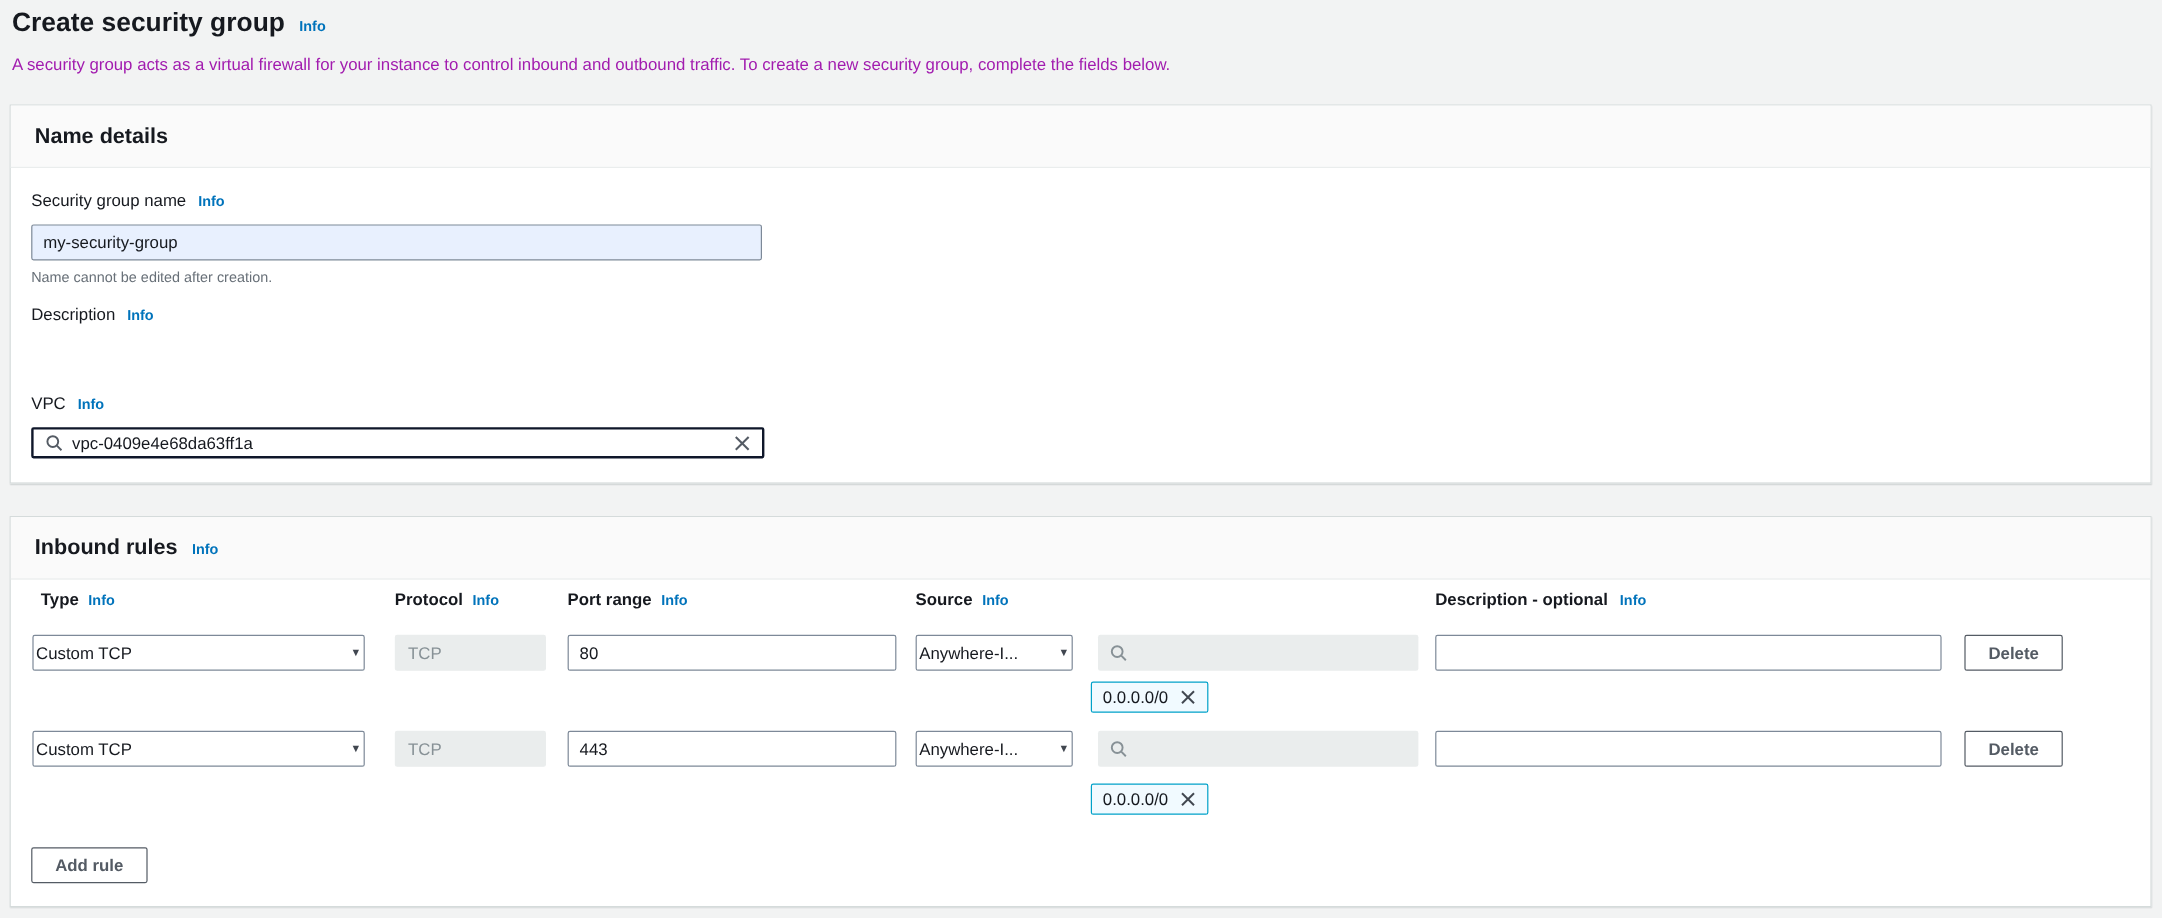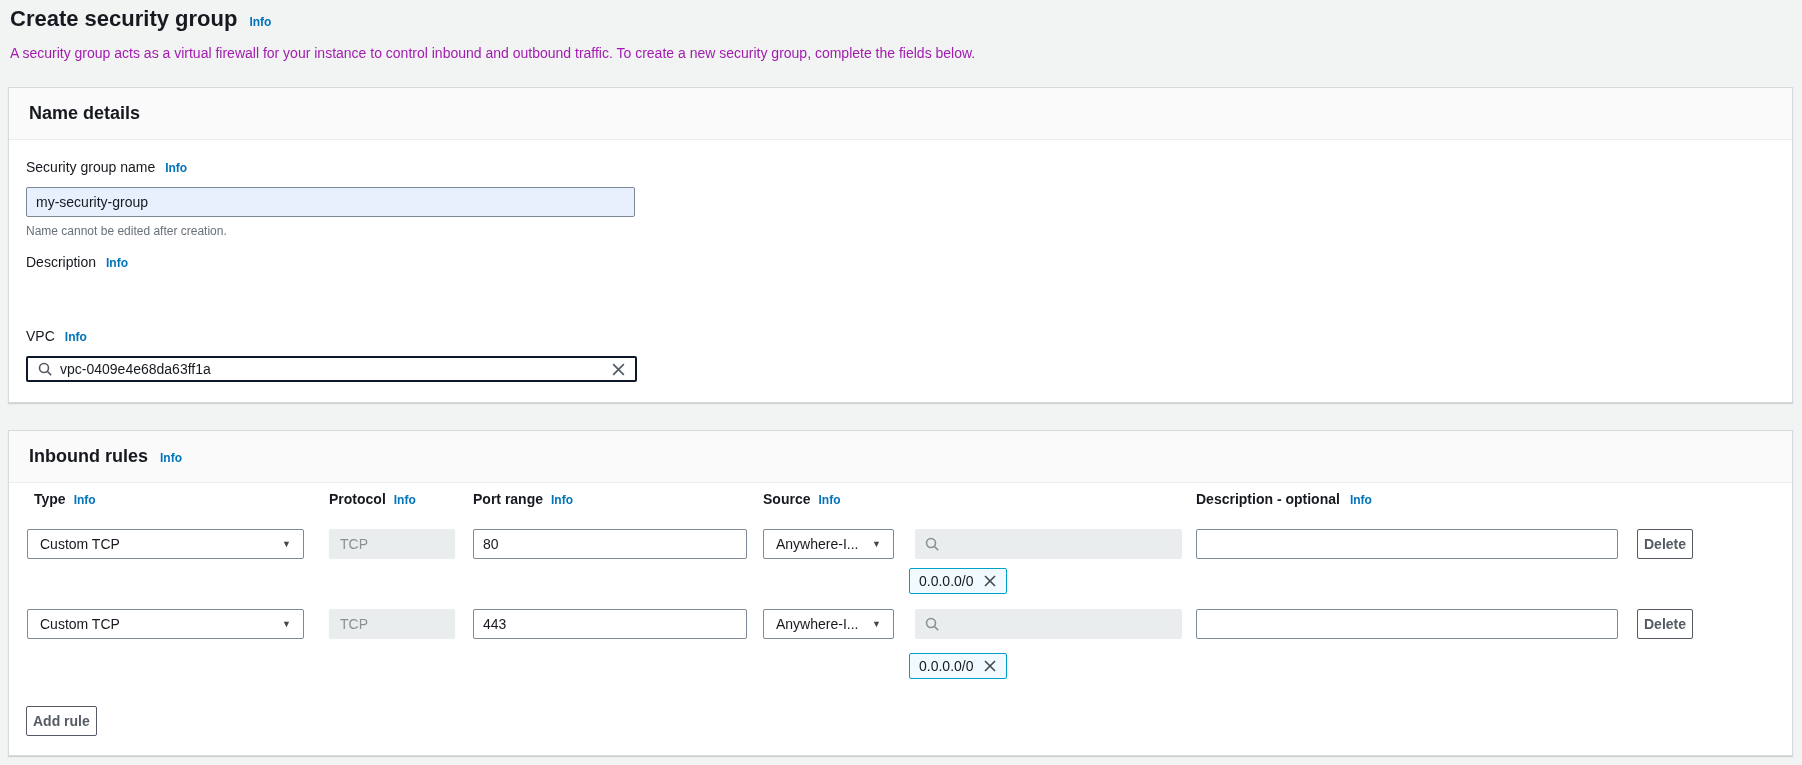--- a/index.html
+++ b/index.html
@@ -32,37 +32,37 @@
                       background:transparent; padding:0; color:#16191f; min-width:0; }
   .icon-btn { background:none; border:none; padding:0; cursor:pointer; display:flex; align-items:center; color:#545b64; }
   .mag-dark { color:#545b64; display:flex; }
   .mag-gray { color:#879196; display:flex; }
 
   .col-label { position:absolute; top:60px; font-size:14px; font-weight:700;
                display:flex; gap:8px; align-items:baseline;justify-content:flex-end; }
 
   .select { position:absolute; height:30px; border:1px solid #7d8998; border-radius:2px; background:#fff;
             display:flex; align-items:center; justify-content:space-between; gap:6px;
-            padding:0 12px; font-size:14px; cursor:pointer; white-space:nowrap; overflow:hidden; }
+            padding:0 2px; font-size:14px; cursor:pointer; white-space:nowrap; overflow:hidden; }
   .caret { font-size:9px; color:#414750; flex:0 0 auto; }
 
   .disabled-field { position:absolute; height:30px; background:#eaeded; border:1px solid #eaeded; border-radius:2px;
                     display:flex; align-items:center; padding:0 10px; font-size:14px; color:#879196; }
 
   .search-box { position:absolute; height:30px; background:#eaeded; border-radius:2px;
                 display:flex; align-items:center; padding:0 9px; gap:7px; }
   .search-box input { border:none; background:transparent; flex:1; outline:none; min-width:0;
                       font-size:14px; font-family:inherit; }
 
   .chip { position:absolute; height:26px; display:inline-flex; align-items:center; gap:9px; padding:0 9px;
           background:#f1faff; border:1px solid #00a1c9; border-radius:2px; font-size:14px; color:#16191f; }
   .chip .icon-btn { color:#414750; }
 
   .btn { position:absolute; height:30px; background:#fff; border:1px solid #545b64; border-radius:2px;
-         color:#545b64; font-weight:700; font-size:14px; font-family:inherit; cursor:pointer; padding:0 6px; }
+         color:#545b64; font-weight:700; font-size:14px; font-family:inherit; cursor:pointer; padding:0 19px; }
 </style>
 </head>
 <body>
 
 <div class="page">
 
   <div class="page-header">
     <h1>Create security group</h1>
     <a class="info-link">Info</a>
   </div>

